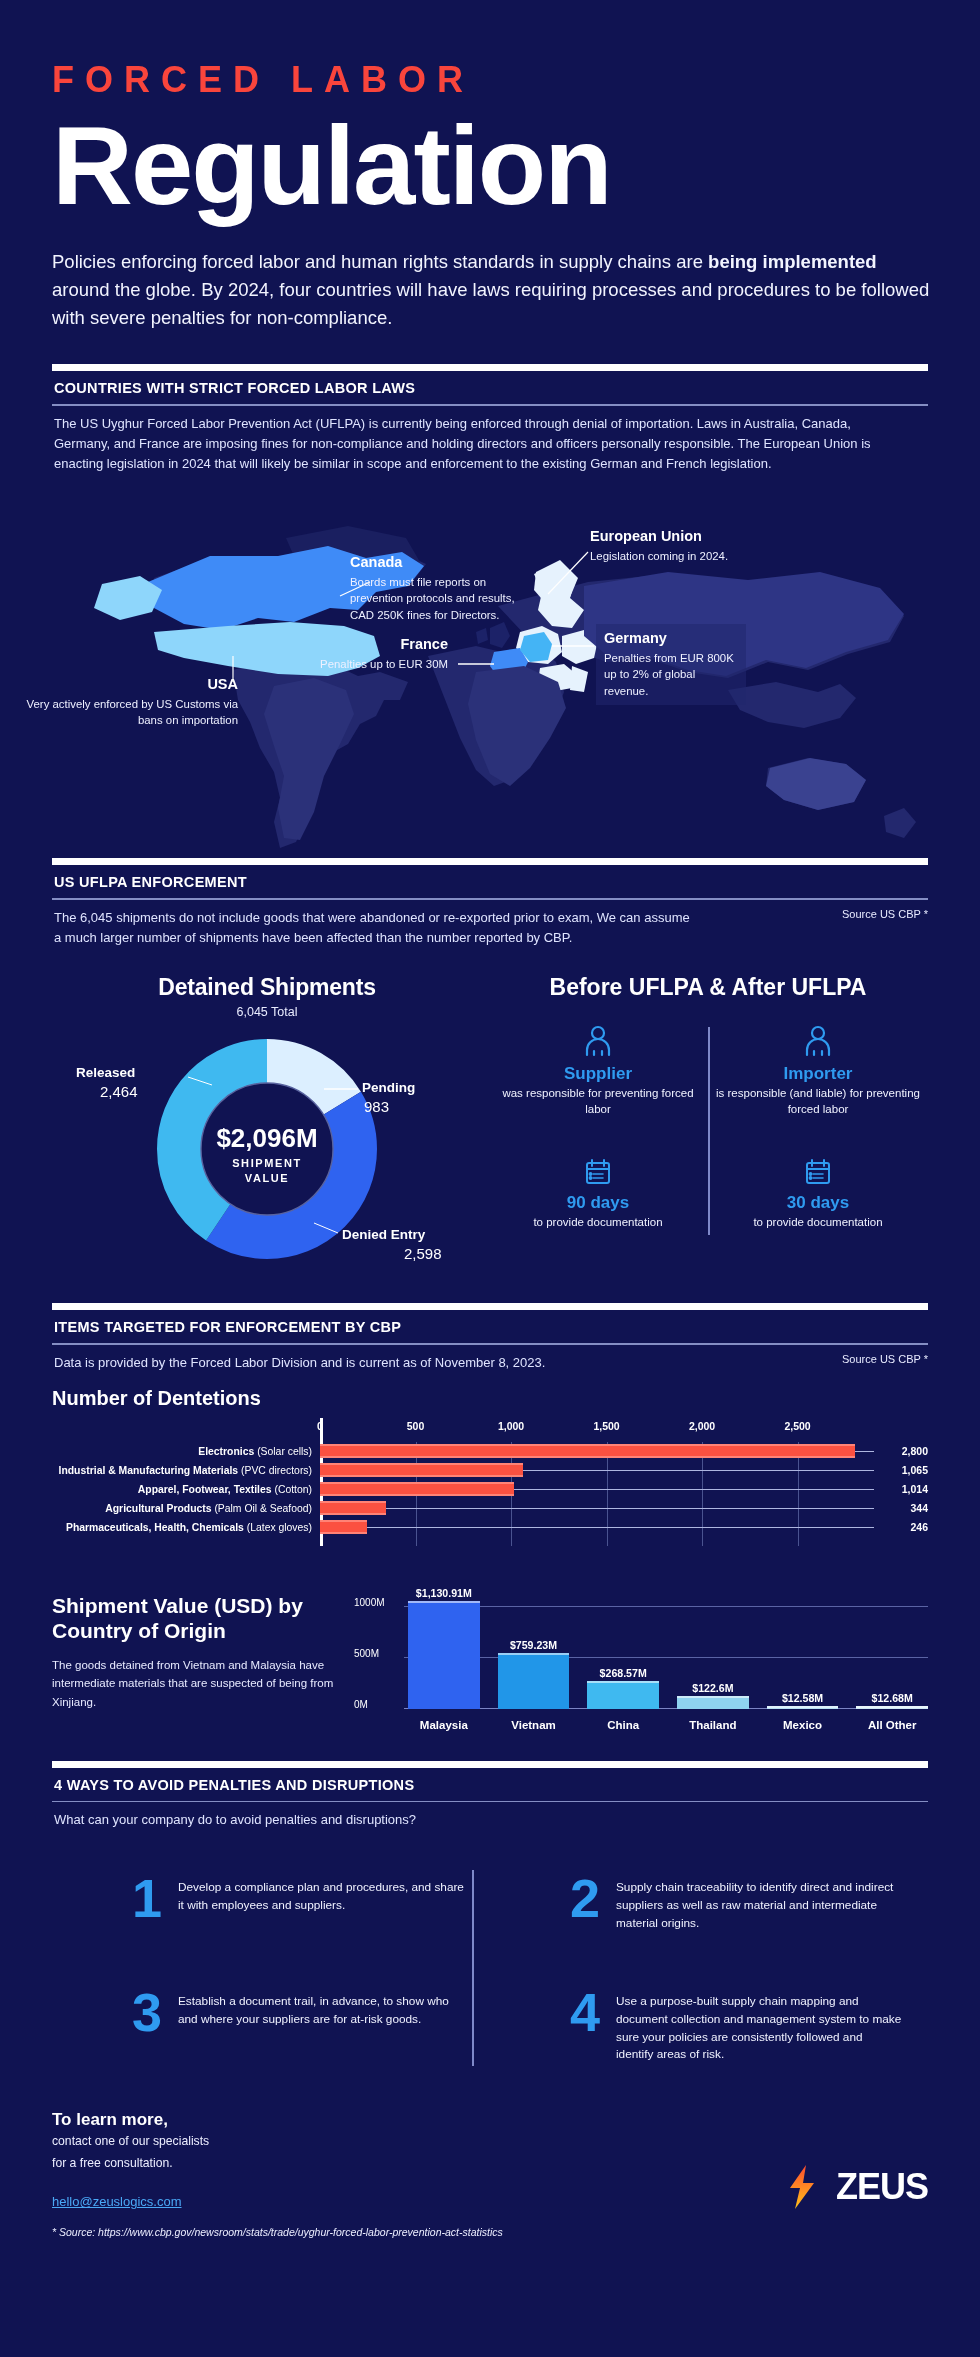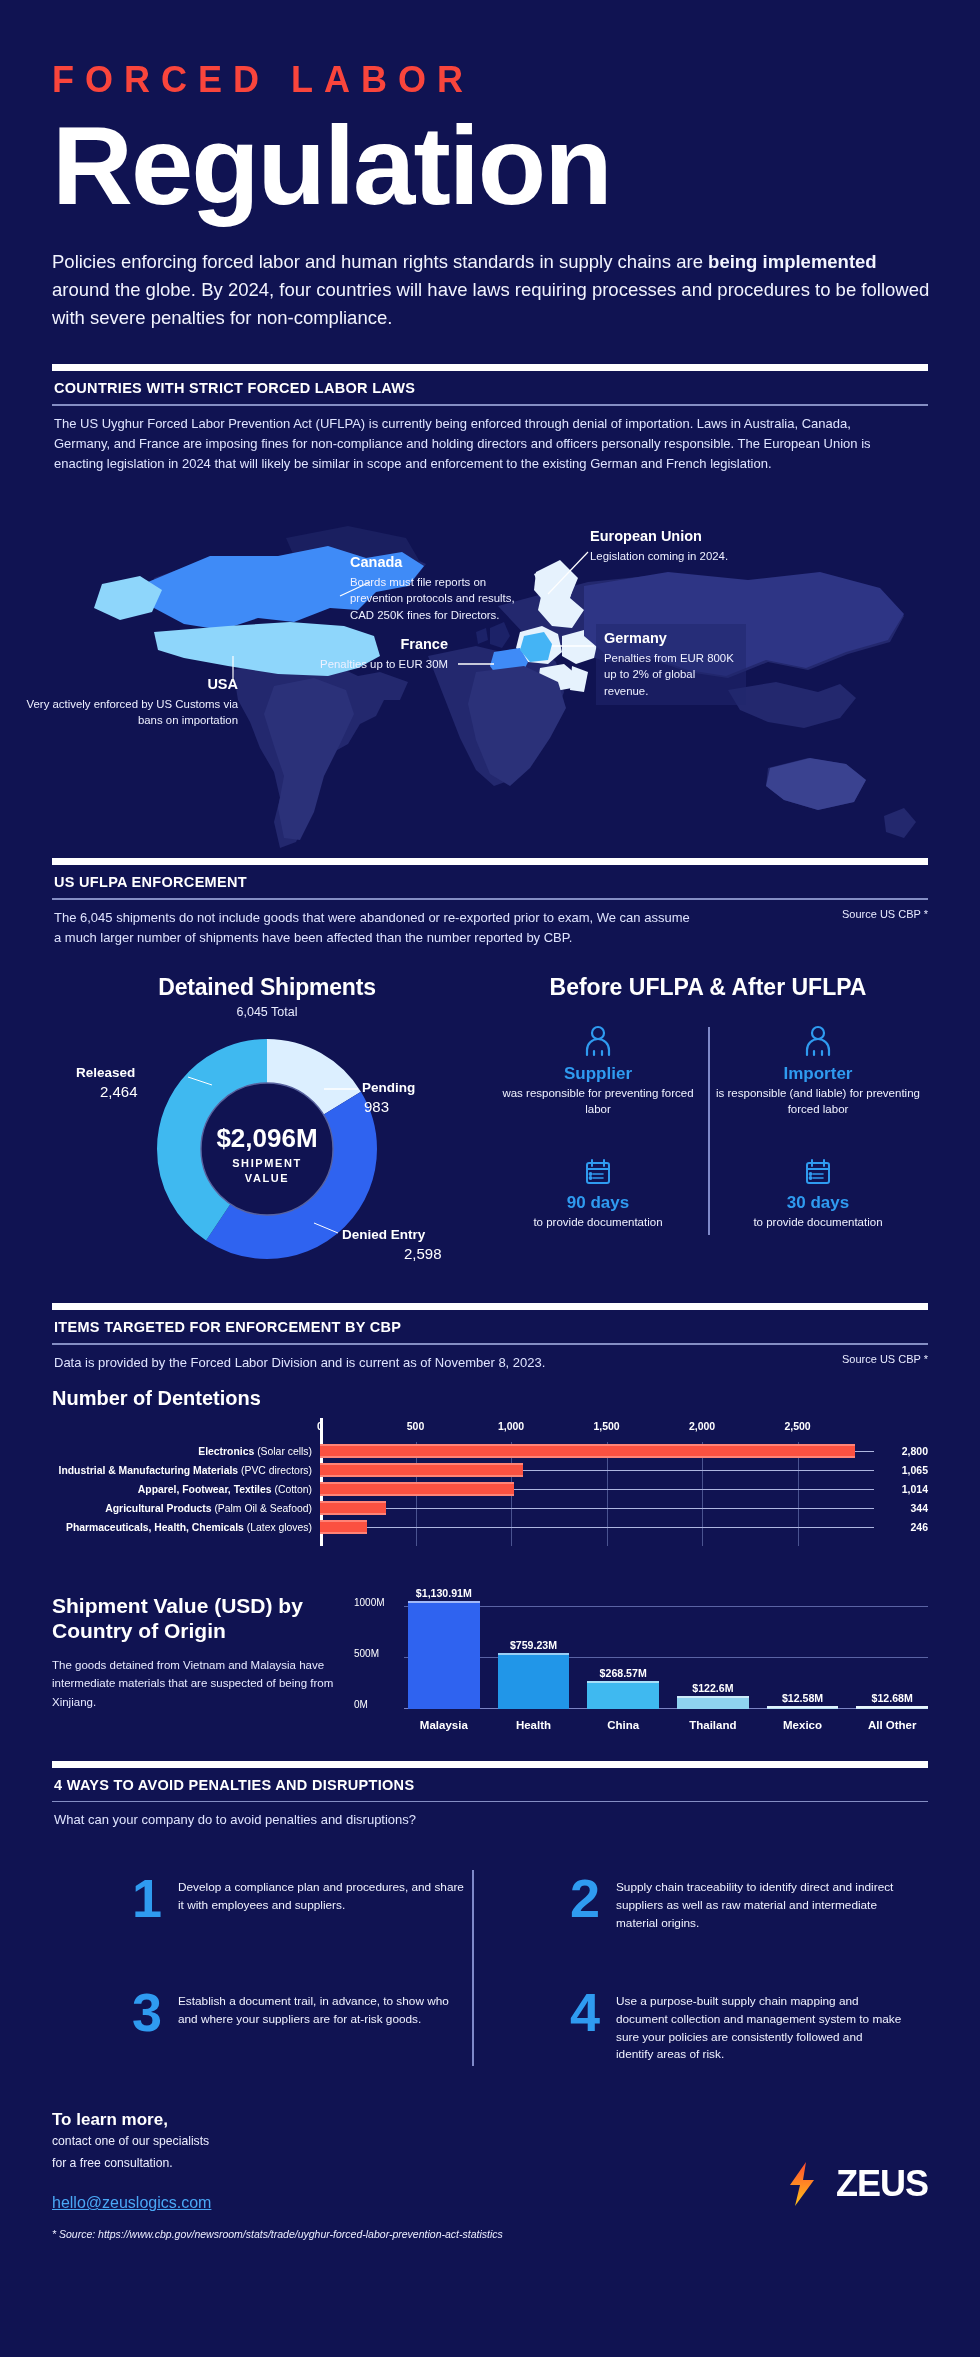--- a/index.html
+++ b/index.html
@@ -111,24 +111,24 @@
 
   
   .waysWrap{ margin:34px 52px 0 52px; position:relative; }
   .waysDiv{ position:absolute; left:calc(50% - 18px); top:6px; height:196px; width:1.5px; background:#7f89c9; }
   .waysGrid{ display:flex; flex-wrap:wrap; }
   .way{ width:50%; display:flex; gap:14px; padding:10px 26px 10px 78px; height:114px; }
   .wayNum{ font-size:54px; font-weight:bold; color:#2f9bf0; line-height:.92; min-width:34px; text-align:center; }
   .wayTxt{ font-size:11.8px; line-height:1.5; color:#f0f2ff; padding-top:5px; }
 
   
-  .footer{ margin:18px 52px 0 52px; display:flex; justify-content:space-between; align-items:center;}
+  .footer{ margin:18px 52px 0 52px; display:flex; justify-content:space-between; align-items:flex-end;}
   .ftl .f1{ font-size:17px; font-weight:bold; color:#fff; }
   .ftl .f2{ font-size:12.2px; line-height:1.6; color:#eceeff; margin-top:2px; }
-  .ftl a.mail{ font-size:16px; color:#4aa8f5; text-decoration:underline; display:inline-block; margin-top:21px; }
+  .ftl a.mail{ font-size:13px; color:#4aa8f5; text-decoration:underline; display:inline-block; margin-top:21px; }
   .logo{ display:flex; align-items:center; gap:19px; padding-top:46px; }
   .logoTxt{ font-size:36px; font-weight:bold; letter-spacing:-1px; color:#fff; }
   .srcline{ margin:16px 0 0 52px; font-size:10.5px; font-style:italic; color:#eceeff; }
 </style>
 </head>
 <body>
 
 <div class="page">
 
   <div class="hdr">
@@ -426,21 +426,21 @@
             <div class="colVal">$12.58M</div>
             <div class="colBar" style="height: 3px; background: rgb(184, 226, 245);"></div>
           </div>
           <div class="colItem">
             <div class="colVal">$12.68M</div>
             <div class="colBar" style="height: 3px; background: rgb(207, 234, 247);"></div>
           </div>
         </div>
         <div class="colNames">
           <div class="colName">Malaysia</div>
-          <div class="colName">Health</div>
+          <div class="colName">Vietnam</div>
           <div class="colName">China</div>
           <div class="colName">Thailand</div>
           <div class="colName">Mexico</div>
           <div class="colName">All Other</div>
         </div>
       </div>
   </div>
 
   <div class="sec" style="margin-top:30px;">
     <div class="topbar"></div>

